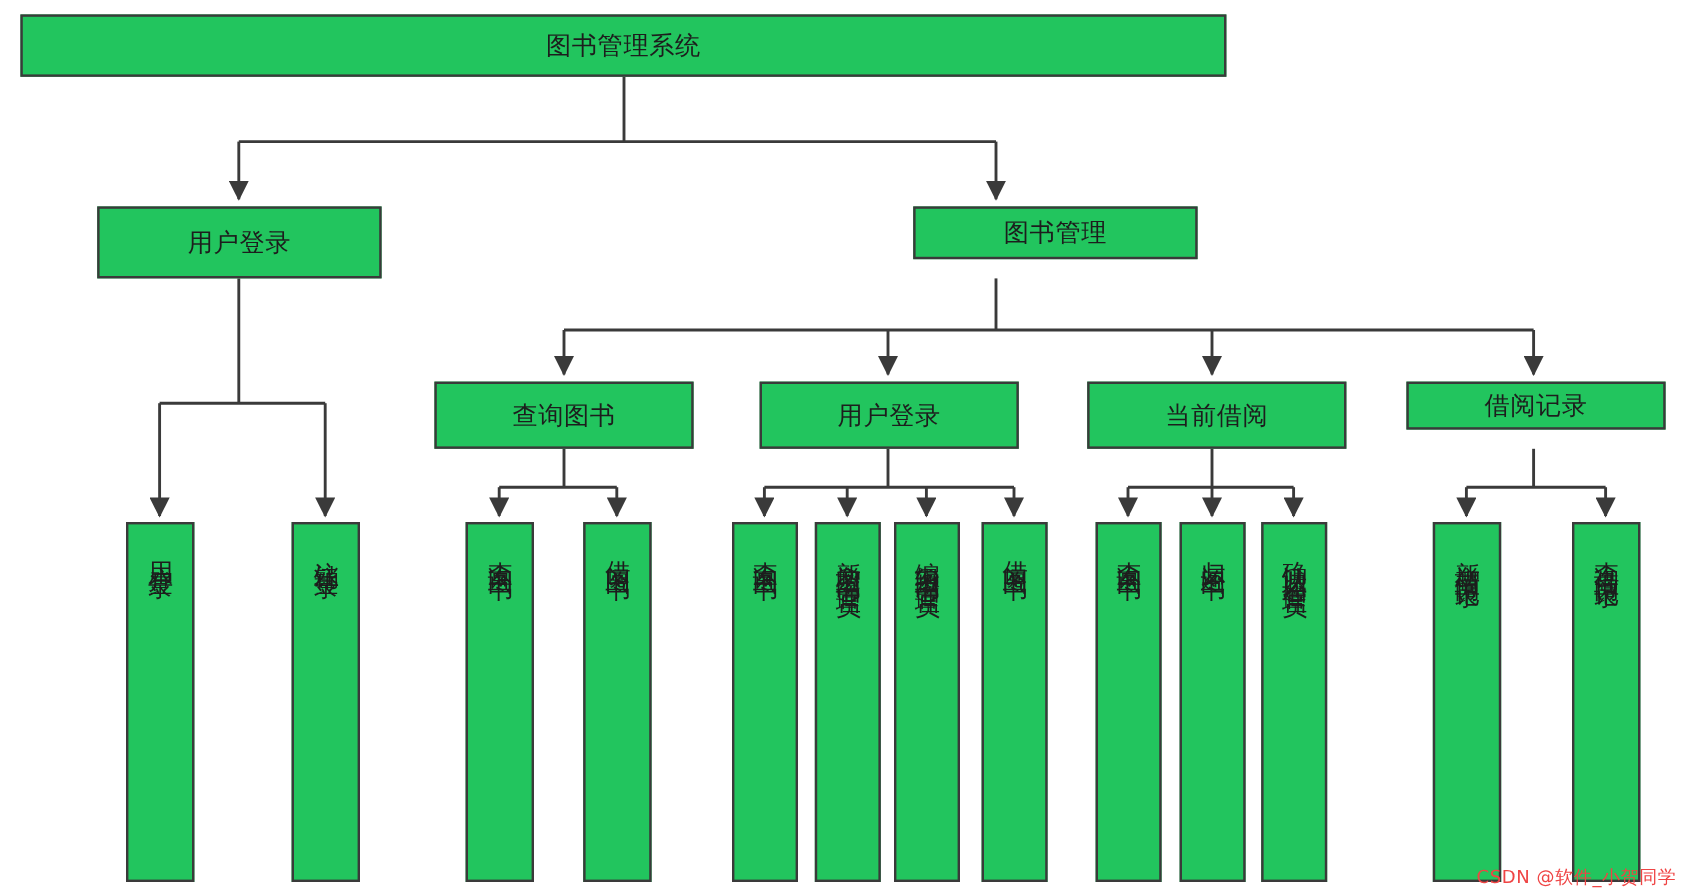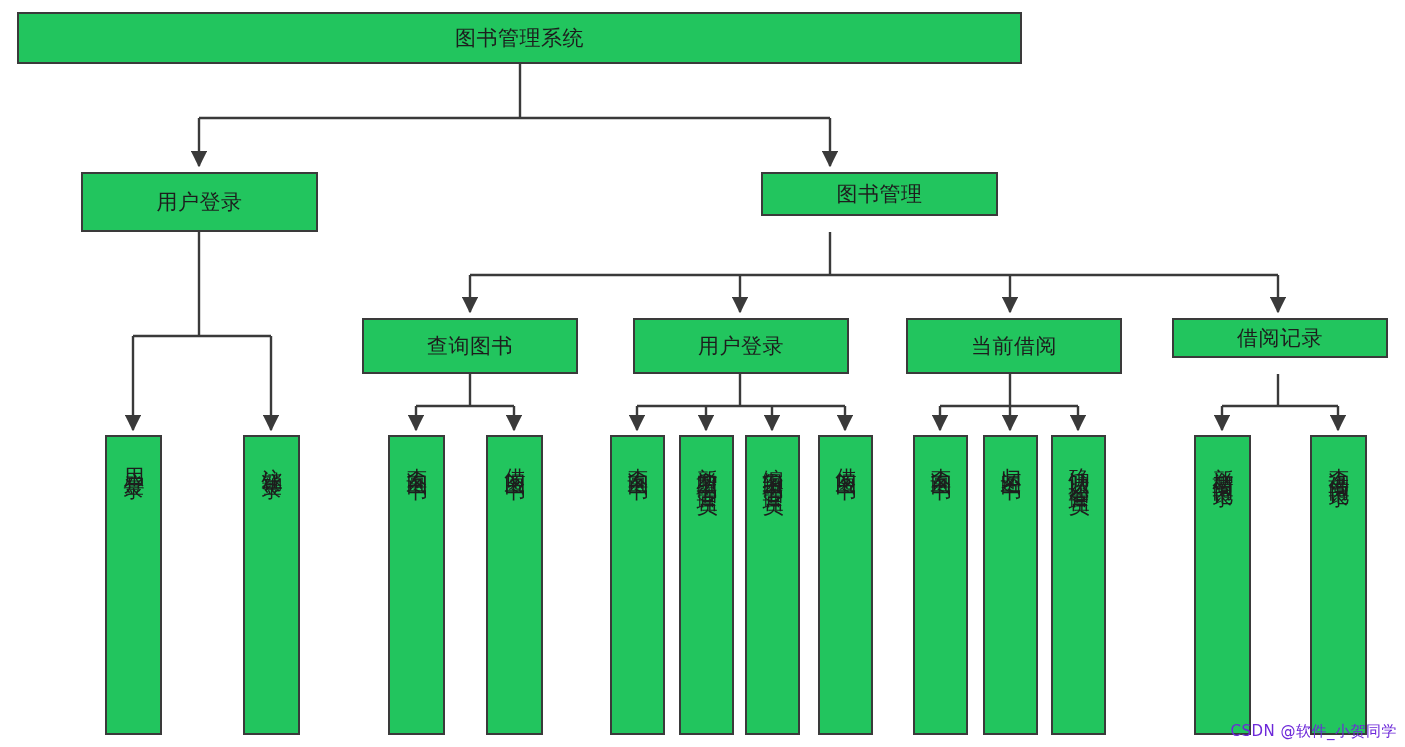--- a/index.html
+++ b/index.html
@@ -56,21 +56,21 @@
     writing-mode: vertical-rl;
     text-orientation: upright;
     letter-spacing: 4px;
     font-size: 21px;
   }
   #watermark {
     position: absolute;
     right: 8px;
     bottom: 6px;
     font-size: 15px;
-    color: #6d28d9;
+    color: #ef4444;
     letter-spacing: 0.5px;
     user-select: none;
     white-space: nowrap;
   }
 </style>
 </head>
 <body>
 
 <div id="diagram-root">
 

